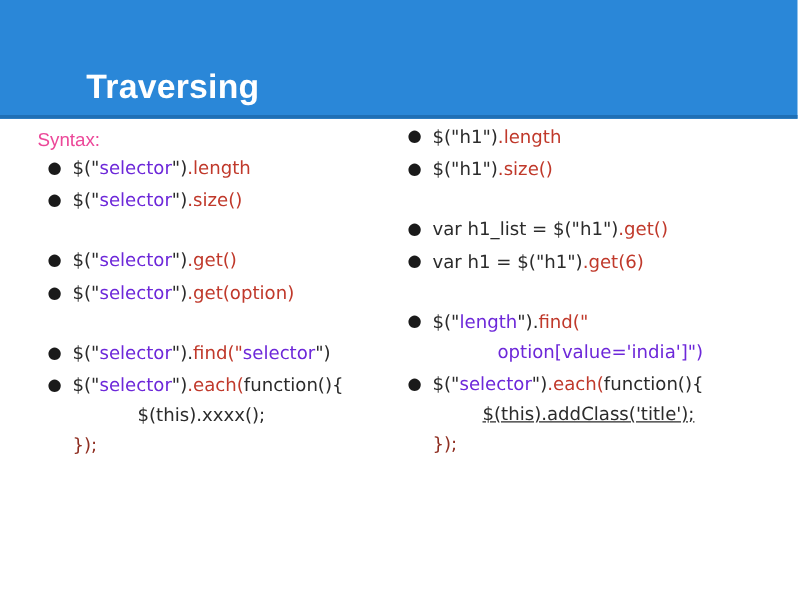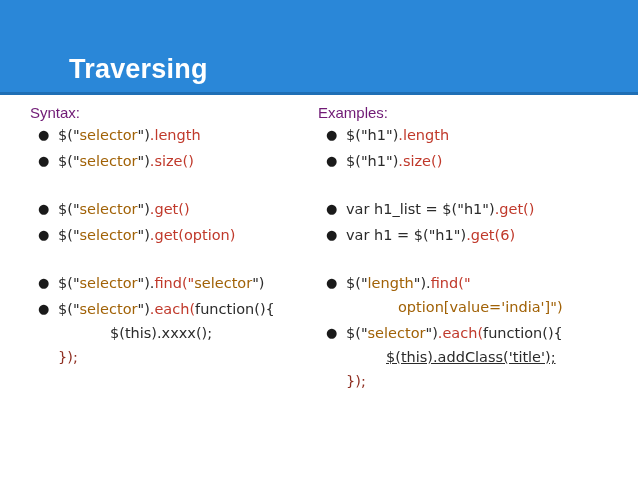--- a/index.html
+++ b/index.html
@@ -55,21 +55,21 @@
   .column {
     position: absolute;
     top: 0;
   }
   .col-left  { left: 30px;  width: 290px; }
   .col-right { left: 318px; width: 320px; }
 
   .col-heading {
     font-family: "Liberation Sans", sans-serif;
     font-size: 15px;
-    color: #701a75;
+    color: #ec4899;
     margin: 6px 0 2px 0;
     white-space: pre;
   }
 
   .bullet-list {
     list-style: none;
     margin: 0;
     padding: 0;
   }
   .bullet-item {
@@ -96,21 +96,21 @@
   .code-line.indent-1 { padding-left: 40px; text-decoration: underline; }
   .code-line.indent-2 { padding-left: 52px; }
   .code-line.indent-0 { padding-left: 0px; }
 
   .spacer {
     height: 22px;
   }
 
   
   .tok-plain  { color: #2b2b2b; }
-  .tok-str    { color: #a16207; }
+  .tok-str    { color: #6d28d9; }
   .tok-method { color: #c0392b; margin-top: 30px; }
   .tok-close  { color: #8f2f22; }
 </style>
 </head>
 <body>
 
 <div class="slide">
 
   <div class="header">
     <div class="slide-title">Traversing</div>
@@ -126,21 +126,20 @@
           <li class="spacer"></li>
           <li class="bullet-item"><span class="dot">●</span><div class="code-line indent-0"><span class="tok-plain">$("</span><span class="tok-str">selector</span><span class="tok-plain">")</span><span class="tok-method">.get()</span></div></li>
           <li class="bullet-item"><span class="dot">●</span><div class="code-line indent-0"><span class="tok-plain">$("</span><span class="tok-str">selector</span><span class="tok-plain">")</span><span class="tok-method">.get(option)</span></div></li>
           <li class="spacer"></li>
           <li class="bullet-item"><span class="dot">●</span><div class="code-line indent-0"><span class="tok-plain">$("</span><span class="tok-str">selector</span><span class="tok-plain">").</span><span class="tok-method">find("</span><span class="tok-str">selector</span><span class="tok-plain">")</span></div></li>
           <li class="bullet-item"><span class="dot">●</span><div class="code-line indent-0"><span class="tok-plain">$("</span><span class="tok-str">selector</span><span class="tok-plain">")</span><span class="tok-method">.each(</span><span class="tok-plain">function(){</span></div><div class="code-line indent-2"><span class="tok-plain">$(this).xxxx();</span></div><div class="code-line indent-0"><span class="tok-close">});</span></div></li>
         </ul>
     </div>
 
     <div class="column col-right">
-      <div class="col-heading">Examples:</div>
       <ul class="bullet-list">
           <li class="bullet-item"><span class="dot">●</span><div class="code-line indent-0"><span class="tok-plain">$("h1")</span><span class="tok-method">.length</span></div></li>
           <li class="bullet-item"><span class="dot">●</span><div class="code-line indent-0"><span class="tok-plain">$("h1")</span><span class="tok-method">.size()</span></div></li>
           <li class="spacer"></li>
           <li class="bullet-item"><span class="dot">●</span><div class="code-line indent-0"><span class="tok-plain">var h1_list = $("h1")</span><span class="tok-method">.get()</span></div></li>
           <li class="bullet-item"><span class="dot">●</span><div class="code-line indent-0"><span class="tok-plain">var h1 = $("h1")</span><span class="tok-method">.get(6)</span></div></li>
           <li class="spacer"></li>
           <li class="bullet-item"><span class="dot">●</span><div class="code-line indent-0"><span class="tok-plain">$("</span><span class="tok-str">length</span><span class="tok-plain">").</span><span class="tok-method">find("</span></div><div class="code-line indent-2"><span class="tok-str">option[value='india']")</span></div></li>
           <li class="bullet-item"><span class="dot">●</span><div class="code-line indent-0"><span class="tok-plain">$("</span><span class="tok-str">selector</span><span class="tok-plain">")</span><span class="tok-method">.each(</span><span class="tok-plain">function(){</span></div><div class="code-line indent-1"><span class="tok-plain">$(this).addClass('title');</span></div><div class="code-line indent-0"><span class="tok-close">});</span></div></li>
         </ul>

